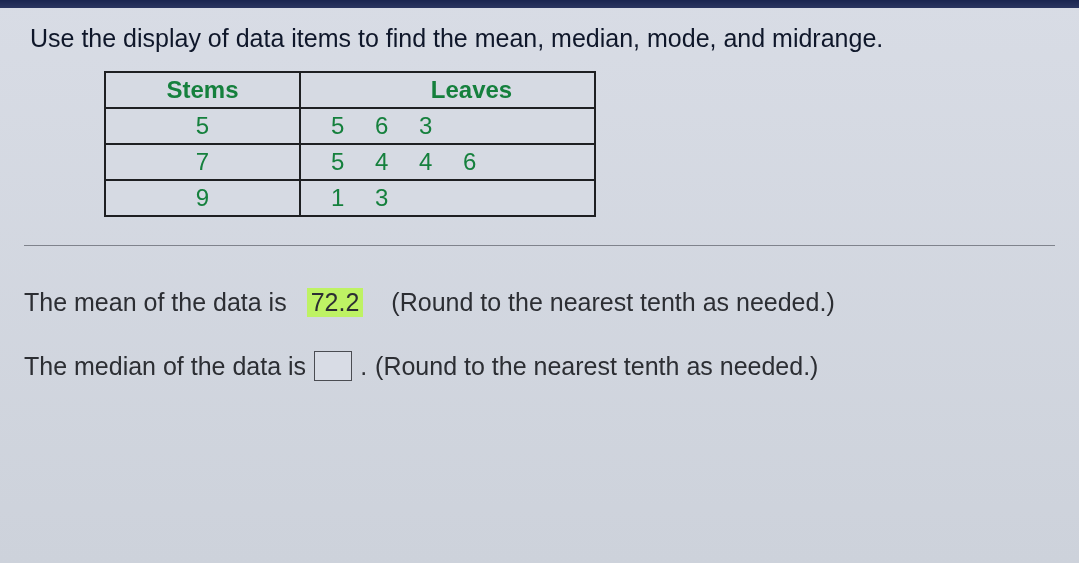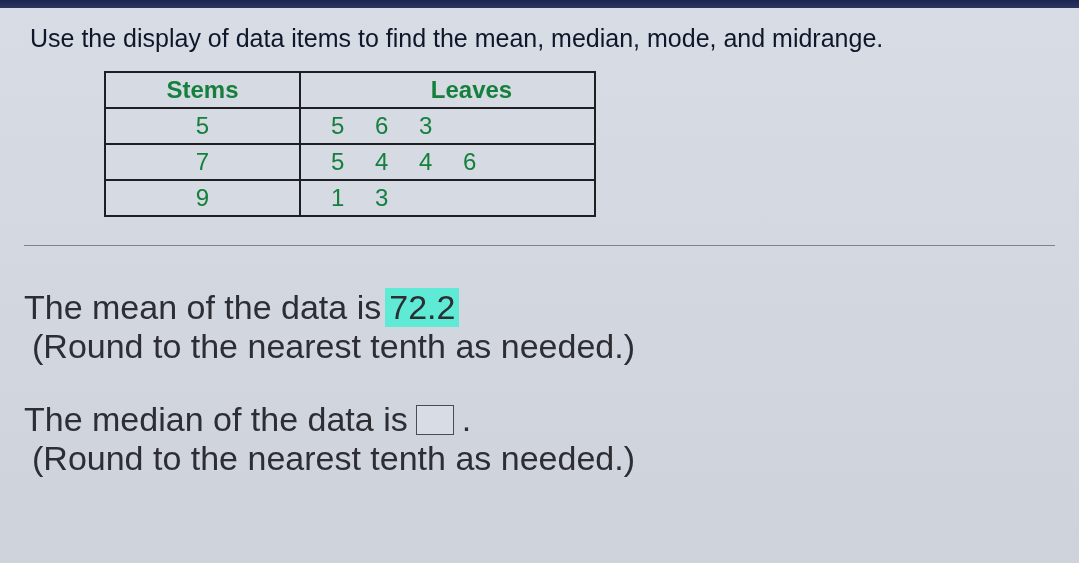--- a/index.html
+++ b/index.html
@@ -67,33 +67,33 @@
       font-weight: normal;
       letter-spacing: 12px;
     }
     .divider {
       border: none;
       border-top: 1.5px solid #7f838c;
       margin: 24px 0 42px 0;
       width: 100%;
     }
     .answer-line {
-      font-size: 34px;
+      font-size: 25px;
       color: #2c2e33;
       margin-bottom: 34px;
       margin-left: 0;
       display: flex;
       align-items: center;
       flex-wrap: wrap;
       gap: 0;
     }
     .answer-line .highlighted {
-      background: #5eead4;
+      background: #bef264;
       padding: 0 4px;
-      margin: 0 4px;
+      margin: 0 20px;
     }
     .answer-line .hint {
       margin-left: 8px;
     }
     .input-box {
       display: inline-block;
       width: 38px;
       height: 30px;
       border: 1.5px solid #4a4c52;
       background: #d8dce5;

